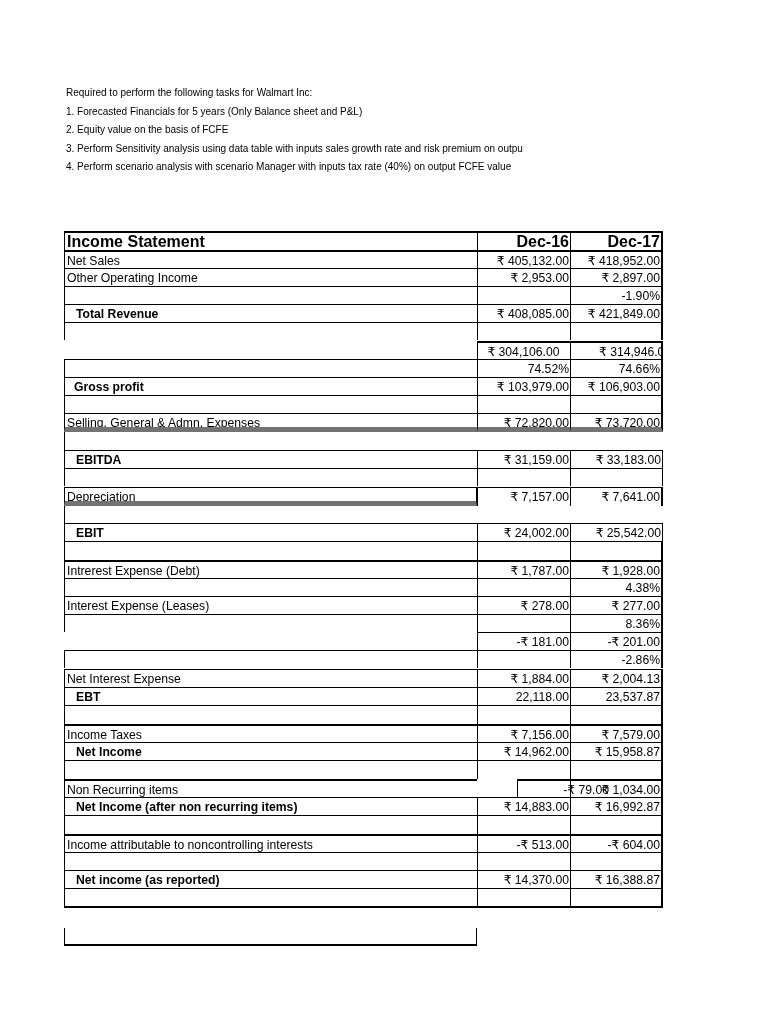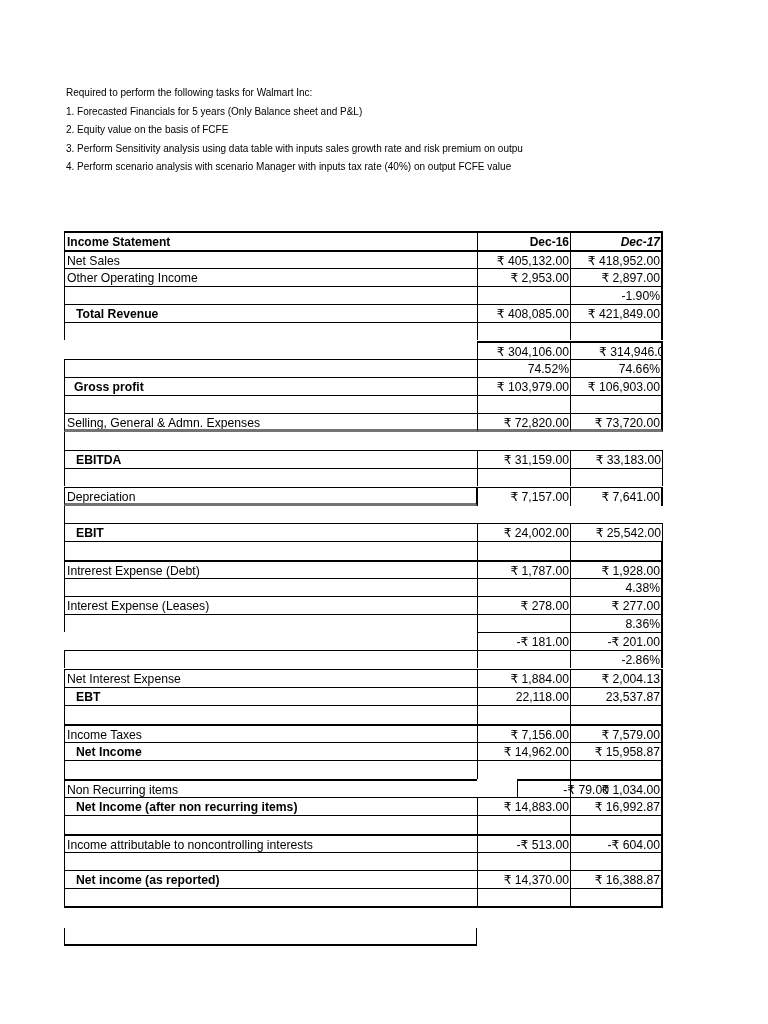--- a/index.html
+++ b/index.html
@@ -6,47 +6,47 @@
   body { width:768px; height:1024px; position:relative; overflow:hidden;
          font-family:"Liberation Sans", "DejaVu Sans", sans-serif; color:#000; }
   .tasks { position:absolute; left:66px; top:84px; font-size:10px; line-height:18.6px; white-space:nowrap; }
   .tasks div { height:18.6px; }
   .row { position:absolute; left:64px; width:599px; height:18px; font-size:12.2px; }
   .cell { position:absolute; top:0; height:100%; box-sizing:border-box; line-height:18px; white-space:nowrap; overflow:hidden; }
   .c1 { left:0; width:413px; padding-left:2px; }
   .c2 { left:413px; width:93px; text-align:right; padding-right:1px; }
   .c3 { left:506px; width:93px; text-align:right; padding-right:1px; }
   .b { border-top:1px solid #000; }
-  .bb { border-bottom:3px solid #737373; }
+  .bb { border-bottom:5px solid #737373; }
   .bl { border-left:1.5px solid #000; }
   .blt { border-left:1px solid #000; }
   .br { border-right:2px solid #000; }
   .bold { font-weight:bold; }
   .indent { padding-left:11px; }
-  .hdr { font-weight:bold; font-size:12px; }
+  .hdr { font-weight:bold; font-size:16px; }
   .bottombox { position:absolute; left:64px; top:928px; width:413px; height:18px; box-sizing:border-box;
                border-left:1.5px solid #000; border-right:1px solid #000; border-bottom:2px solid #000; }
 </style>
 </head>
 <body>
 
 <div class="tasks">
   <div>Required to perform the following tasks for Walmart Inc:</div>
   <div>1. Forecasted Financials for 5 years (Only Balance sheet and P&amp;L)</div>
   <div>2. Equity value on the basis of FCFE</div>
   <div>3. Perform Sensitivity analysis using data table with inputs sales growth rate and risk premium on outpu</div>
   <div>4. Perform scenario analysis with scenario Manager with inputs tax rate (40%) on output FCFE value</div>
 </div>
 
 <div>
 
   <div class="row" style="top:231px;height:19px;">
     <div class="cell c1 b bl hdr" style="border-top:2px solid #000;line-height:18px;">Income Statement</div>
     <div class="cell c2 b blt hdr" style="border-top:2px solid #000;line-height:18px;">Dec-16</div>
-    <div class="cell c3 b blt br hdr" style="border-top:2px solid #000;line-height:18px;font-style:italic;">Dec-17</div>
+    <div class="cell c3 b blt br hdr" style="border-top:2px solid #000;line-height:18px;">Dec-17</div>
   </div>
 
   <div class="row" style="top:250px;">
     <div class="cell c1 b bl" style="border-top:2px solid #000;">Net Sales</div>
     <div class="cell c2 b blt" style="border-top:2px solid #000;">₹ 405,132.00</div>
     <div class="cell c3 b blt br" style="border-top:2px solid #000;">₹ 418,952.00</div>
   </div>
 
   <div class="row" style="top:268px;">
     <div class="cell c1 b bl">Other  Operating Income</div>
@@ -66,21 +66,21 @@
     <div class="cell c3 b blt br">₹ 421,849.00</div>
   </div>
 
   <div class="row" style="top:322px;">
     <div class="cell c1 b bl"></div>
     <div class="cell c2 b blt"></div>
     <div class="cell c3 b blt br"></div>
   </div>
 
   <div class="row" style="top:341px;">
-    <div class="cell c2 b blt" style="border-top:2px solid #000;">₹ 304,106.00</div>
+    <div class="cell c2 b blt" style="border-top:2px solid #000;text-align:center;">₹ 304,106.00</div>
     <div class="cell c3 b blt br" style="border-top:2px solid #000;padding-left:28px;">₹ 314,946.00</div>
   </div>
 
   <div class="row" style="top:359px;">
     <div class="cell c1 b bl"></div>
     <div class="cell c2 b blt">74.52%</div>
     <div class="cell c3 b blt br">74.66%</div>
   </div>
 
   <div class="row" style="top:377px;">

